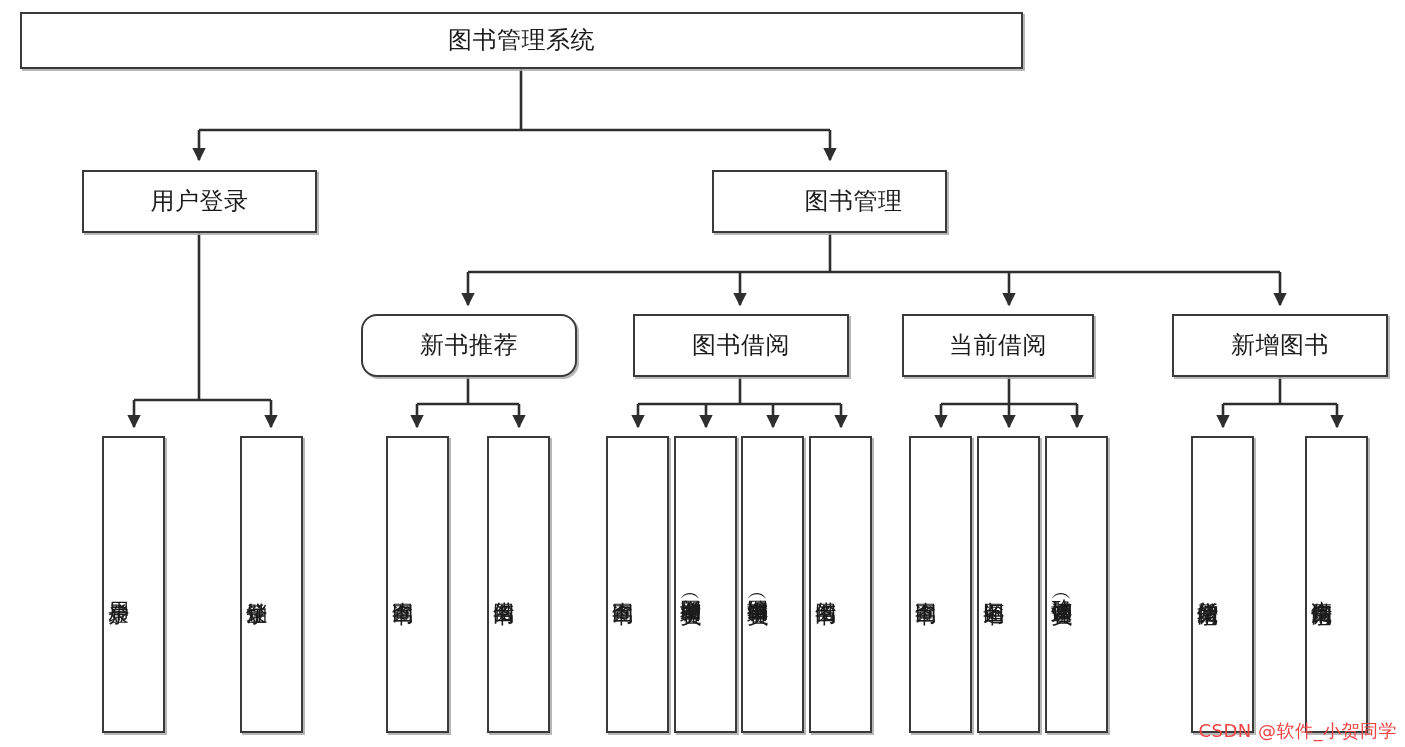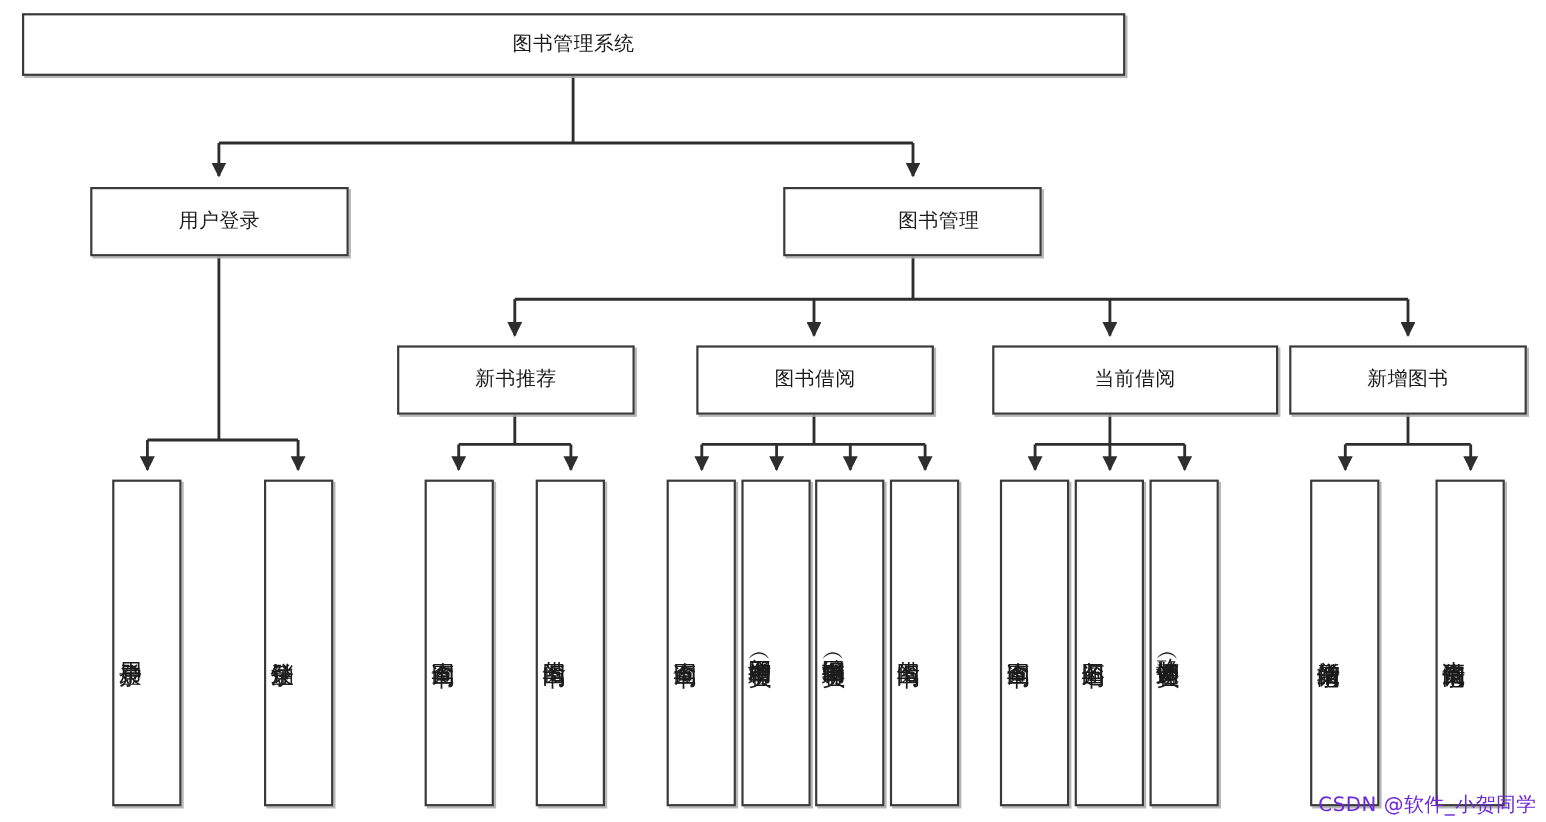--- a/index.html
+++ b/index.html
@@ -29,21 +29,21 @@
     background: #ffffff;
     border: 2.5px solid #3a3a3a;
     box-shadow: 2px 2px 0 0 rgba(170,170,170,0.85);
     display: flex;
     align-items: center;
     justify-content: center;
     color: #1b1b1b;
     z-index: 2;
   }
   .node .label {
-    font-size: 18px;
+    font-size: 24px;
     line-height: 1.15;
     letter-spacing: 0.5px;
     white-space: nowrap;
   }
   .node.leaf {
     align-items: center;
     justify-content: flex-start;
     padding-top: 4px;
   }
   .node.leaf .label {
@@ -56,21 +56,21 @@
   }
   .node.leaf.center .label {
     margin-top: auto;
     margin-bottom: auto;
   }
   #watermark {
     position: absolute;
     right: 8px;
     bottom: 4px;
     font-size: 18px;
-    color: #6d28d9;
+    color: #ef4444;
     letter-spacing: 0.5px;
     z-index: 5;
     white-space: nowrap;
     font-family: "DejaVu Sans", "Liberation Sans", sans-serif;
   }
 </style>
 </head>
 <body>
 
 <div id="canvas">
@@ -130,27 +130,27 @@
     <span class="label">图书管理系统</span>
   </div>
 
   <div class="node" style="left:82px; top:170px; width:235px; height:63px;">
     <span class="label">用户登录</span>
   </div>
   <div class="node" style="left:712px; top:170px; width:235px; height:63px;padding-left:48px;">
     <span class="label">图书管理</span>
   </div>
 
-  <div class="node" style="left:361px; top:314px; width:216px; height:63px;">
+  <div class="node" style="left:361px; top:314px; width:216px; height:63px;border-radius:16px;">
     <span class="label">新书推荐</span>
   </div>
   <div class="node" style="left:633px; top:314px; width:216px; height:63px;text-align:right;">
     <span class="label">图书借阅</span>
   </div>
-  <div class="node" style="left:902px; top:314px; width:260px; height:63px;">
+  <div class="node" style="left:902px; top:314px; width:192px; height:63px;">
     <span class="label">当前借阅</span>
   </div>
   <div class="node" style="left:1172px; top:314px; width:216px; height:63px;">
     <span class="label">新增图书</span>
   </div>
 
   <div class="node leaf center" style="left:102px; top:436px; width:63px; height:297px;">
     <span class="label">用户登录</span>
   </div>
   <div class="node leaf center" style="left:240px; top:436px; width:63px; height:297px;">

